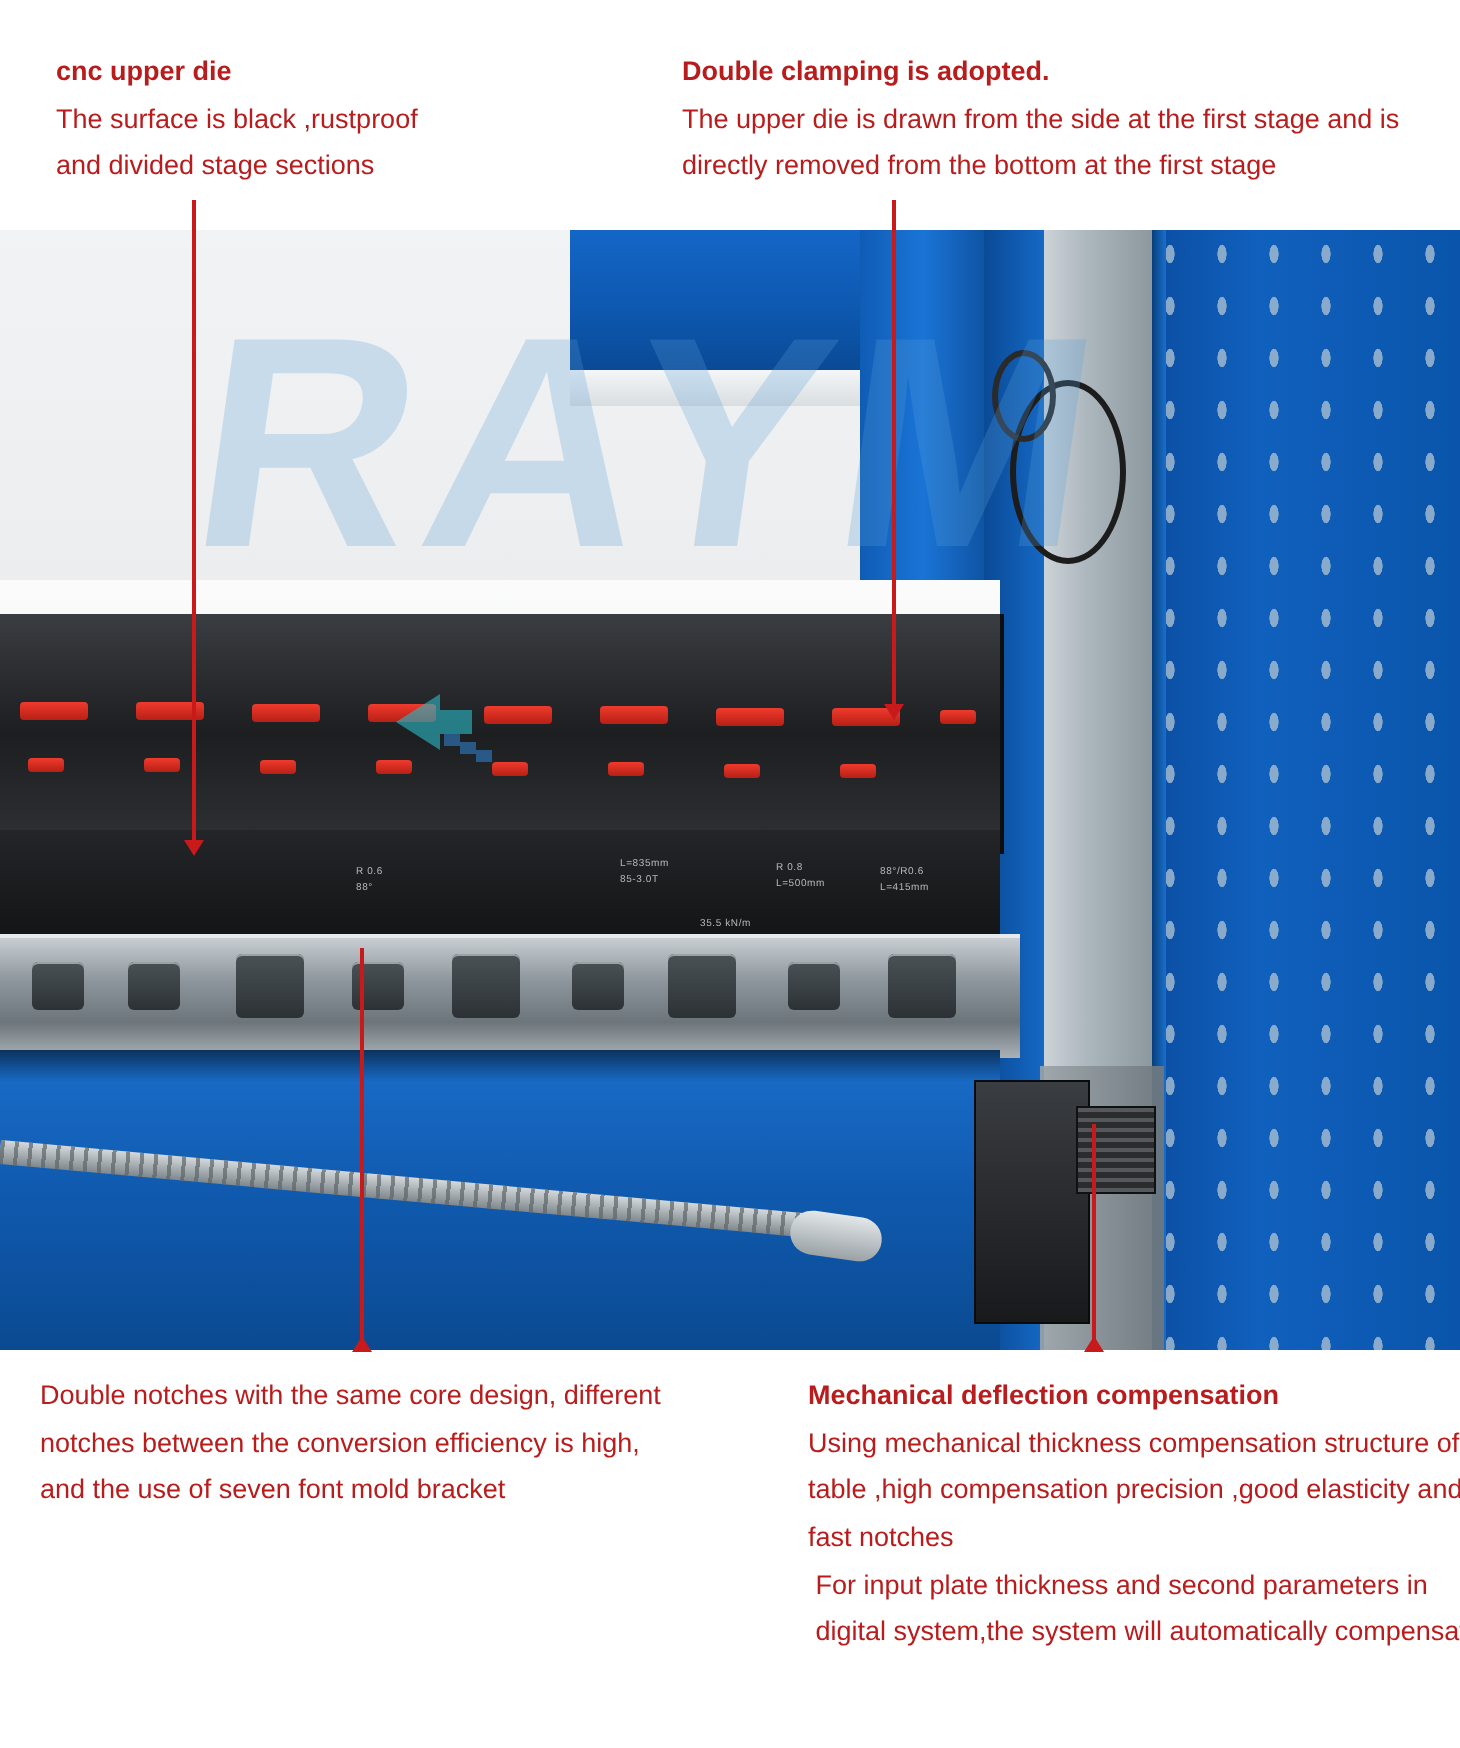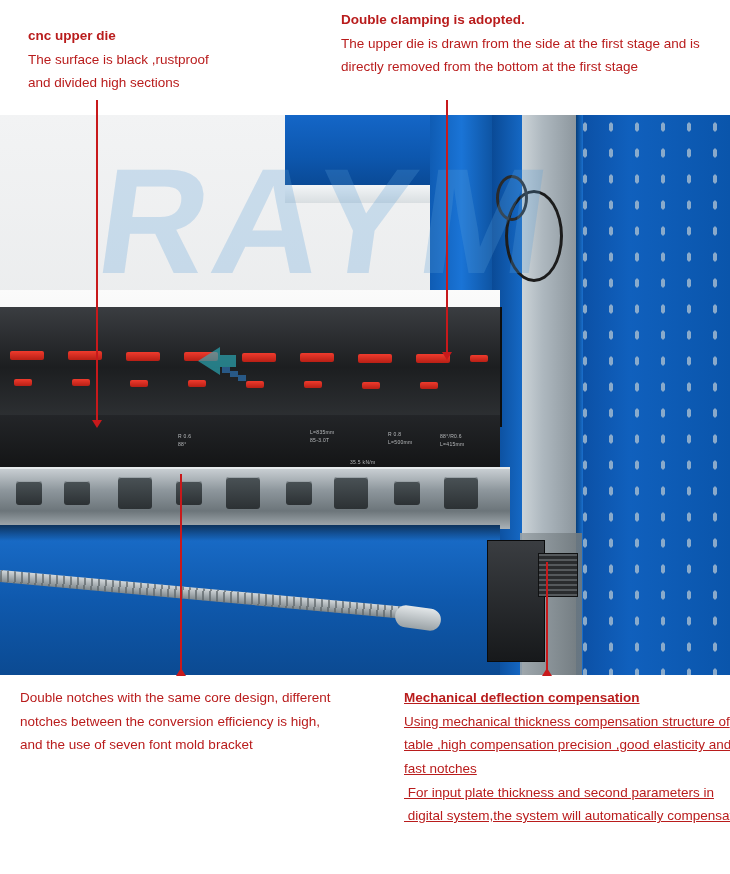--- a/index.html
+++ b/index.html
@@ -26,23 +26,23 @@
   .annot .title {
     font-weight: bold;
     display: block;
   }
   .annot .line {
     display: block;
     white-space: pre;
   }
 
   #annot-upper-die { left: 28px; top: 24px; width: 290px; }
-  #annot-clamping { left: 341px; top: 8px; width: 370px; }
+  #annot-clamping { left: 341px; top: 24px; width: 370px; }
   #annot-notches  { left: 20px; top: 686px; width: 330px; }
-  #annot-deflect  { left: 404px; top: 686px; width: 320px; text-decoration: underline; }
+  #annot-deflect  { left: 404px; top: 686px; width: 320px; }
 
   
   .leader {
     position: absolute;
     background: #c8191b;
     width: 2px;
   }
   .arrow-down, .arrow-up {
     position: absolute;
     width: 0; height: 0;
@@ -229,21 +229,21 @@
     position: absolute; left: 196px; top: 222px; width: 60px; height: 50px;
     opacity: .75;
   }
 </style>
 </head>
 <body>
 
 <div class="annot" id="annot-upper-die">
   <span class="title">cnc upper die</span>
   <span class="line">The surface is black ,rustproof</span>
-  <span class="line">and divided high sections</span>
+  <span class="line">and divided stage sections</span>
 </div>
 
 <div class="annot" id="annot-clamping">
   <span class="title">Double clamping is adopted.</span>
   <span class="line">The upper die is drawn from the side at the first stage and is</span>
   <span class="line">directly removed from the bottom at the first stage</span>
 </div>
 
 <div id="photo">
   <div class="bg-wall"></div>

